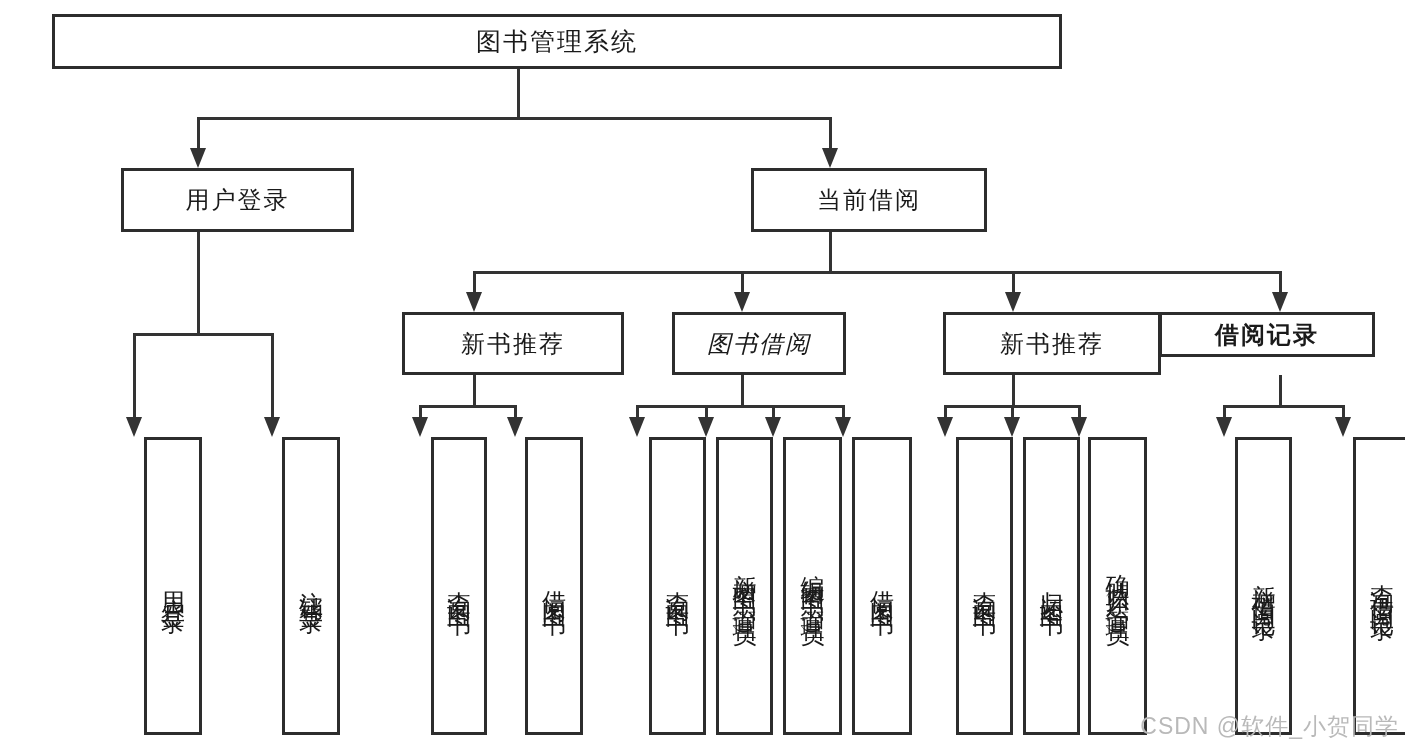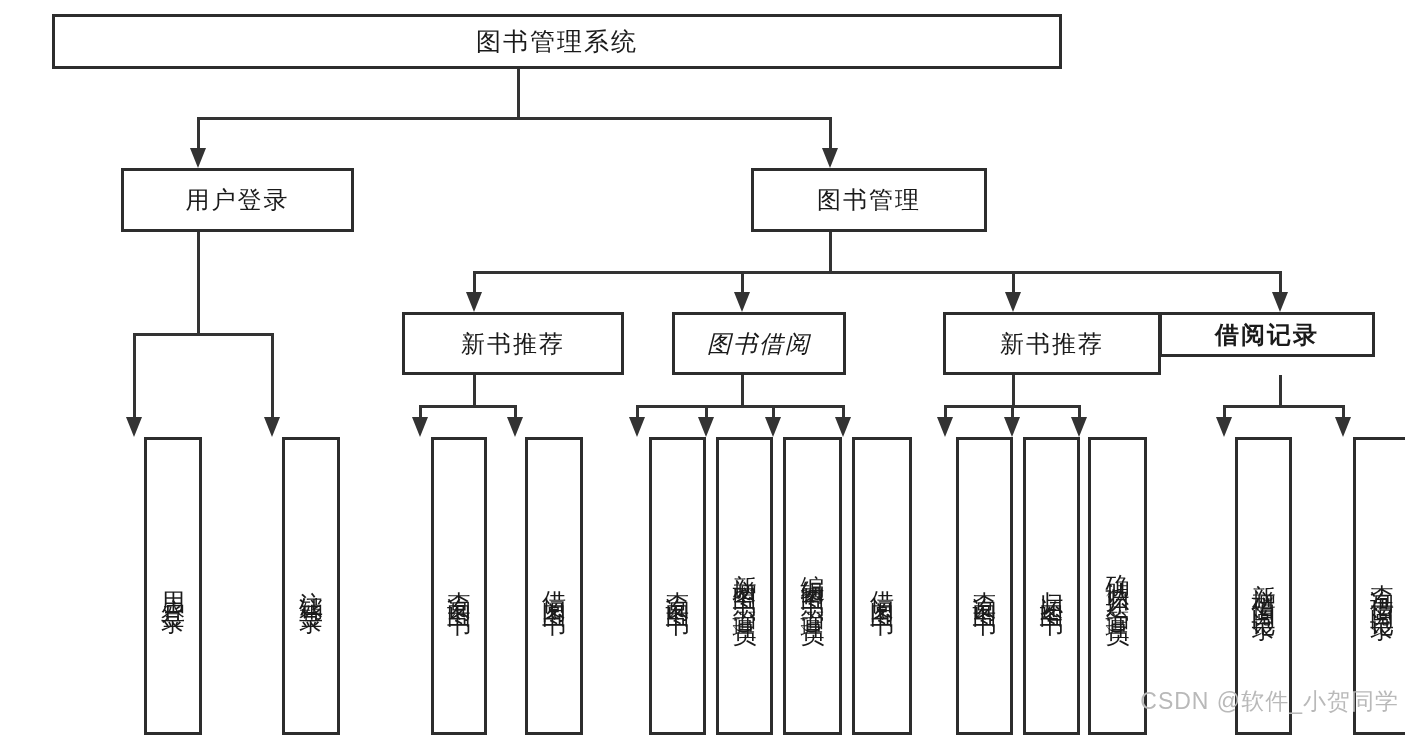--- a/index.html
+++ b/index.html
@@ -41,40 +41,40 @@
   }
   .cline{position:absolute;background:var(--line);}
   .ahead{
     position:absolute;width:0;height:0;
     border-left:8px solid transparent;
     border-right:8px solid transparent;
     border-top:20px solid var(--line);
   }
   .watermark{
     position:absolute;
-    right:6px;top:686px;
+    right:6px;top:711px;
     font-size:23px;
     letter-spacing:1px;
     color:var(--wm);
     white-space:nowrap;
   }
 </style>
 </head>
 <body>
 
 <div class="canvas">
   <div id="diagram-layer">
       <div class="node h root" style="left: 13px; top: 14px; width: 1010px; height: 55px;">
         <span>图书管理系统</span>
       </div>
       <div class="node h" style="left: 82px; top: 168px; width: 233px; height: 64px;">
         <span>用户登录</span>
       </div>
       <div class="node h" style="left: 712px; top: 168px; width: 236px; height: 64px;">
-        <span>图书管理</span>
+        <span>当前借阅</span>
       </div>
       <div class="node h" style="left: 363px; top: 312px; width: 222px; height: 63px; text-align: right;">
         <span>新书推荐</span>
       </div>
       <div class="node h" style="left: 633px; top: 312px; width: 174px; height: 63px; font-style: italic;">
         <span>图书借阅</span>
       </div>
       <div class="node h" style="left: 904px; top: 312px; width: 218px; height: 63px;">
         <span>新书推荐</span>
       </div>

